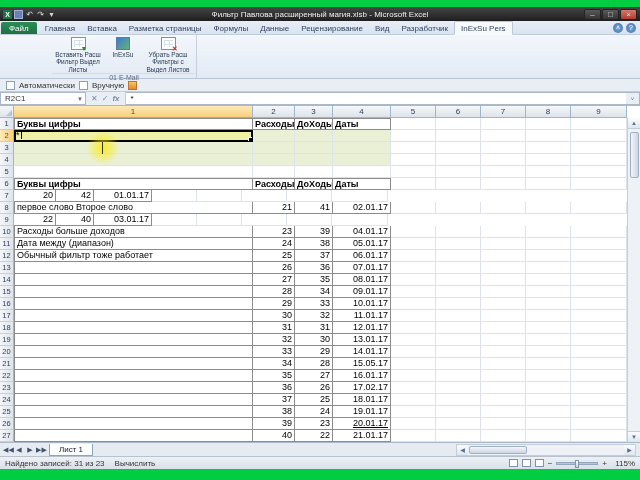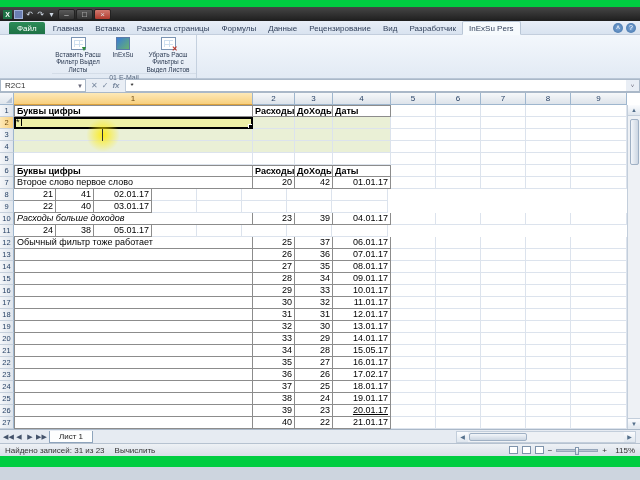--- a/index.html
+++ b/index.html
@@ -14,21 +14,21 @@
   .tb-icon { width:9px; height:9px; display:inline-block; flex:0 0 auto; }
   .excel-logo { background:#1e7145; color:#fff; font-size:7px; line-height:9px; text-align:center; font-weight:bold; }
   .qat-glyph { color:#cfd8e4; font-size:8px; line-height:9px; text-align:center; }
   .save-glyph { background:#6b7fb3; border:1px solid #9fb0d6; }
   .tb-title { flex:1; text-align:center; white-space:nowrap; overflow:hidden; color:#efefef; }
   .winbtns { display:flex; gap:1px; }
   .winbtn { width:17px; height:11px; font-size:8px; line-height:10px; text-align:center; color:#ddd; background:linear-gradient(#5a5a5a,#333); border:1px solid #222; border-radius:2px; }
   .winbtn.close { background:linear-gradient(#d27a70,#b13a2e); }
 
   
-  .rtabs { height:14px; background:linear-gradient(#e8eef7,#d9e3f0); display:flex; align-items:flex-end; font-size:8px; color:#33425c; padding-left:9px; position:relative; border-bottom:1px solid #c3cedd; }
+  .rtabs { height:14px; background:linear-gradient(#e8eef7,#d9e3f0); display:flex; align-items:flex-end; font-size:8px; color:#33425c; padding-left:1px; position:relative; border-bottom:1px solid #c3cedd; }
   .rtab { padding:2px 6px 1px; white-space:nowrap; }
   .rtab.file { background:linear-gradient(#2c8c57,#1e7145); color:#fff; border-radius:2px 2px 0 0; margin-right:2px; padding:2px 8px 1px; }
   .rtab.on { background:#f6fafd; border:1px solid #b9c6d6; border-bottom:1px solid #f6fafd; border-radius:2px 2px 0 0; margin-bottom:-1px; }
   .rtabs-right { position:absolute; right:4px; top:2px; display:flex; gap:3px; }
   .circ-icon { width:10px; height:10px; border-radius:50%; background:radial-gradient(#7fa8d9,#3c6ea5); color:#fff; font-size:7px; line-height:10px; text-align:center; }
 
   
   .ribbon { height:44px; background:linear-gradient(#f3f7fc,#e2eaf4); border-bottom:1px solid #b9c6d6; display:flex; }
   .rgroup { margin-left:52px; width:145px; display:flex; flex-direction:column; border-right:1px solid #c5d1df; }
   .rbtn-row { flex:1; display:flex; align-items:flex-start; }
@@ -110,20 +110,21 @@
 <div class="frame">
 
   <div class="gstrip top"></div>
 
   <div class="titlebar">
     <span class="tb-icon excel-logo">X</span>
     <span class="tb-icon save-glyph"></span>
     <span class="tb-icon qat-glyph">↶</span>
     <span class="tb-icon qat-glyph">↷</span>
     <span class="tb-icon qat-glyph">▾</span>
+    <span class="tb-title">Фильтр Павлова расширенный магия.xlsb - Microsoft Excel</span>
     <span class="winbtns">
       <span class="winbtn">–</span>
       <span class="winbtn">□</span>
       <span class="winbtn close">×</span>
     </span>
   </div>
 
   <div class="rtabs">
     <div class="rtab file">Файл</div>
       <div class="rtab">Главная</div>
@@ -158,20 +159,27 @@
           <span class="icon-sheet">
               <span class="icon-ov ov-red">✕</span>
             </span>
           <span>Убрать Расш Фильтры с Выдел Листов</span>
         </div>
       </div>
       <div class="rgroup-label">01 E-Mail</div>
     </div>
   </div>
 
+  <div class="addinbar">
+    <span class="mini-icon"></span>
+    <span>Автоматически</span>
+    <span class="mini-icon"></span>
+    <span>Вручную</span>
+    <span class="mini-icon orange"></span>
+  </div>
 
   <div class="fbar">
     <div class="namebox">
       <span class="nbtext">R2C1</span>
       <span class="nb-arrow">▼</span>
     </div>
     <div class="fxbtns">
       <span>✕</span>
       <span>✓</span>
       <span class="fx-italic">fx</span>
@@ -266,32 +274,32 @@
           <div class="cell tbl hdr bt" style="width: 38px;">ДоХоды</div>
           <div class="cell tbl hdr bt" style="width: 58px;">Даты</div>
           <div class="cell" style="width: 45px;"></div>
           <div class="cell" style="width: 45px;"></div>
           <div class="cell" style="width: 45px;"></div>
           <div class="cell" style="width: 45px;"></div>
           <div class="cell" style="width: 56px;"></div>
         </div>
         <div class="grow">
           <div class="rowh">7</div>
-          <div class="cell tbl bl" style="width: 239px;">Второе слово первое слово</div>
           <div class="cell tbl num" style="width: 42px;">20</div>
           <div class="cell tbl num" style="width: 38px;">42</div>
           <div class="cell tbl num" style="width: 58px;">01.01.17</div>
           <div class="cell" style="width: 45px;"></div>
           <div class="cell" style="width: 45px;"></div>
           <div class="cell" style="width: 45px;"></div>
           <div class="cell" style="width: 45px;"></div>
           <div class="cell" style="width: 56px;"></div>
         </div>
         <div class="grow">
           <div class="rowh">8</div>
+          <div class="cell tbl bl" style="width: 239px;">первое слово Второе слово</div>
           <div class="cell tbl num" style="width: 42px;">21</div>
           <div class="cell tbl num" style="width: 38px;">41</div>
           <div class="cell tbl num" style="width: 58px;">02.01.17</div>
           <div class="cell" style="width: 45px;"></div>
           <div class="cell" style="width: 45px;"></div>
           <div class="cell" style="width: 45px;"></div>
           <div class="cell" style="width: 45px;"></div>
           <div class="cell" style="width: 56px;"></div>
         </div>
         <div class="grow">
@@ -300,32 +308,33 @@
           <div class="cell tbl num" style="width: 38px;">40</div>
           <div class="cell tbl num" style="width: 58px;">03.01.17</div>
           <div class="cell" style="width: 45px;"></div>
           <div class="cell" style="width: 45px;"></div>
           <div class="cell" style="width: 45px;"></div>
           <div class="cell" style="width: 45px;"></div>
           <div class="cell" style="width: 56px;"></div>
         </div>
         <div class="grow">
           <div class="rowh">10</div>
-          <div class="cell tbl bl" style="width: 239px; font-style: italic;">Расходы больше доходов</div>
+          <div class="cell tbl bl" style="width: 239px;">Расходы больше доходов</div>
           <div class="cell tbl num" style="width: 42px;">23</div>
           <div class="cell tbl num" style="width: 38px;">39</div>
           <div class="cell tbl num" style="width: 58px;">04.01.17</div>
           <div class="cell" style="width: 45px;"></div>
           <div class="cell" style="width: 45px;"></div>
           <div class="cell" style="width: 45px;"></div>
           <div class="cell" style="width: 45px;"></div>
           <div class="cell" style="width: 56px;"></div>
         </div>
         <div class="grow">
           <div class="rowh">11</div>
+          <div class="cell tbl bl" style="width: 239px;">Дата между (диапазон)</div>
           <div class="cell tbl num" style="width: 42px;">24</div>
           <div class="cell tbl num" style="width: 38px;">38</div>
           <div class="cell tbl num" style="width: 58px;">05.01.17</div>
           <div class="cell" style="width: 45px;"></div>
           <div class="cell" style="width: 45px;"></div>
           <div class="cell" style="width: 45px;"></div>
           <div class="cell" style="width: 45px;"></div>
           <div class="cell" style="width: 56px;"></div>
         </div>
         <div class="grow">

